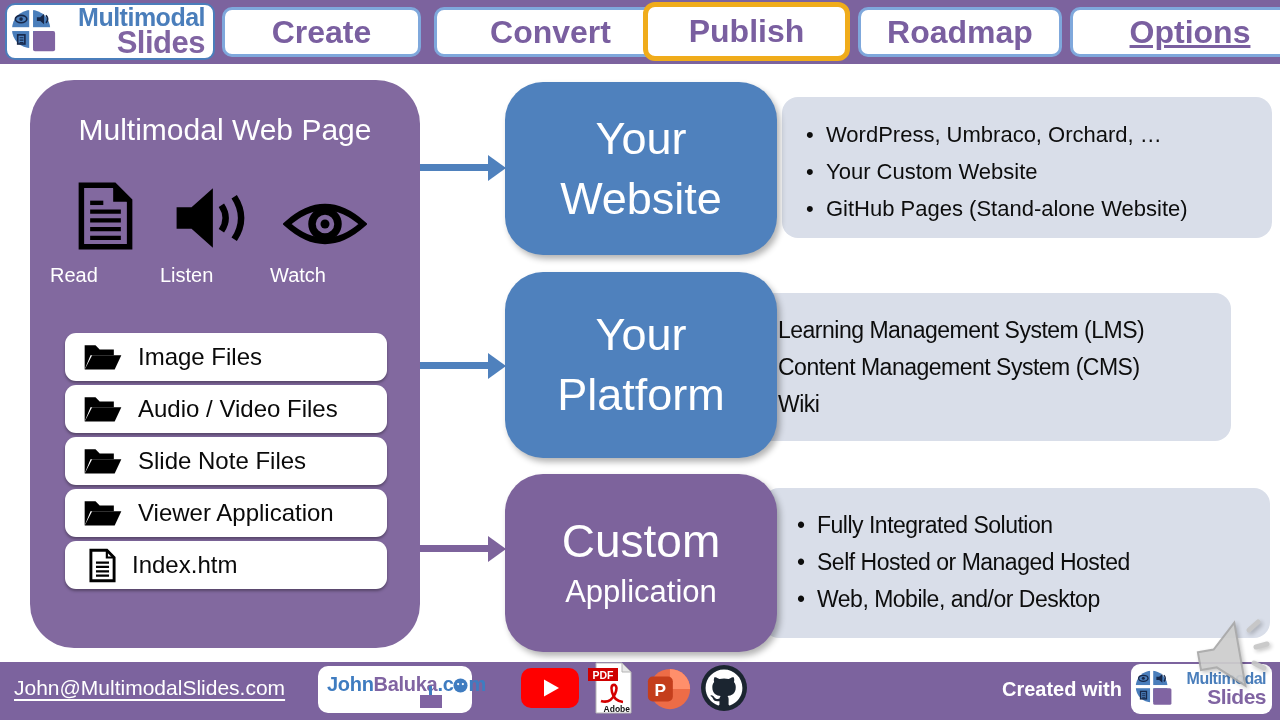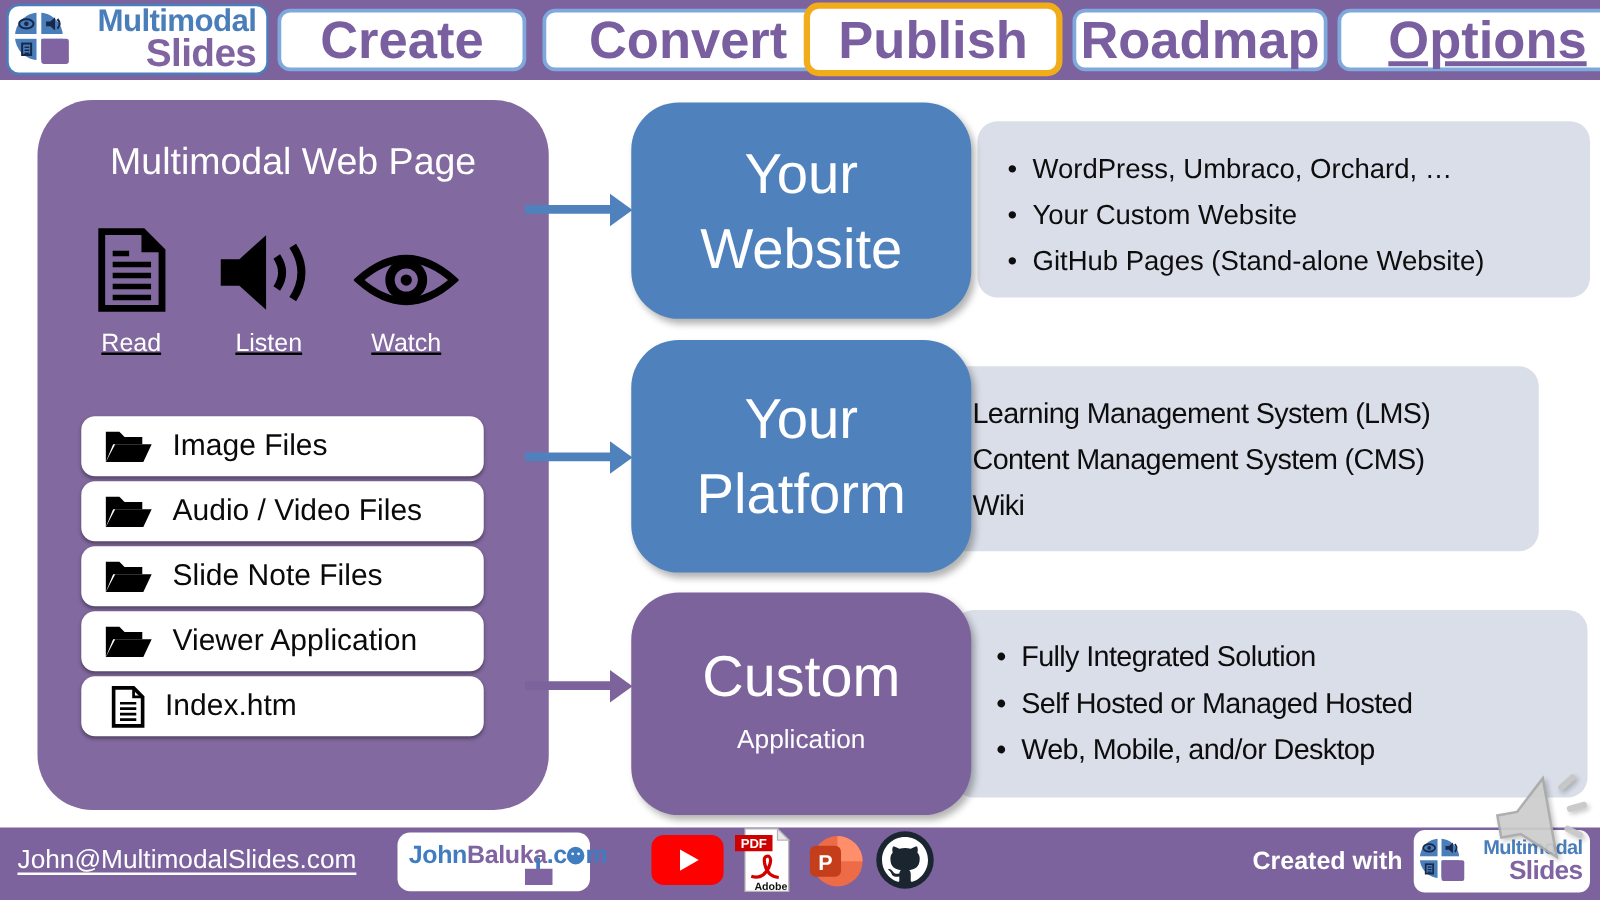--- a/index.html
+++ b/index.html
@@ -7,33 +7,33 @@
          font-family:"Liberation Sans","DejaVu Sans",sans-serif;}
   
   .topbar{position:absolute;left:0;top:0;width:1280px;height:64px;background:var(--bar-purple,#7C639E);}
   .logo-card{position:absolute;left:5px;top:3px;width:210px;height:57px;background:#fff;
              border:2px solid var(--logo-blue,#4A7EBB);border-radius:10px;display:flex;align-items:center;box-sizing:border-box;cursor:pointer;}
   .logo-mark{margin-left:4px;}
   .logo-text{flex:1;text-align:right;margin-right:8px;line-height:0.92;}
   .logo-line1{font-size:25px;font-weight:bold;color:var(--logo-blue,#4A7EBB);letter-spacing:-0.5px;}
   .logo-line2{font-size:31px;font-weight:bold;color:var(--logo-purple,#8064A2);letter-spacing:-0.5px;}
   .navbtn{position:absolute;top:7px;height:50px;background:#fff;border:3px solid #7FA8DC;border-radius:10px;
-          font-family:inherit;font-size:42px;font-weight:bold;color:var(--button-text,#7A5FA0);
+          font-family:inherit;font-size:32px;font-weight:bold;color:var(--button-text,#7A5FA0);
           display:flex;align-items:center;justify-content:center;box-sizing:border-box;cursor:pointer;padding:0;}
   .navbtn.active{top:2px;height:59px;border:5px solid var(--publish-highlight,#F0AC1B);border-radius:12px;}
   .btn-create{left:222px;width:199px;}
   .btn-convert{left:434px;width:233px;}
   .btn-publish{left:643px;width:207px;}
   .btn-roadmap{left:858px;width:204px;}
   .btn-options{left:1070px;width:240px;text-decoration:underline;}
   
   .panel{position:absolute;left:30px;top:80px;width:390px;height:568px;background:var(--panel-purple,#82699F);
-         border-radius:44px;padding-left:19px;}
+         border-radius:44px;}
   .panel-title{position:absolute;top:33px;left:0;width:100%;text-align:center;color:#fff;font-size:30px;}
-  .mode{position:absolute;top:96px;width:110px;display:flex;flex-direction:column;align-items:center;text-decoration:underline;}
+  .mode{position:absolute;top:96px;width:110px;display:flex;flex-direction:column;}
   .mode .micon{height:74px;display:flex;align-items:flex-end;justify-content:center;}
   .mode .mlabel{margin-top:14px;color:#fff;font-size:20px;}
   .mode-read{left:20px;}
   .mode-listen{left:130px;}
   .mode-watch{left:240px;}
   .file-item{position:absolute;left:35px;width:322px;height:48px;background:#fff;border-radius:11px;
              box-shadow:0 2px 3px rgba(0,0,0,0.35);display:flex;align-items:center;padding-left:18px;
              box-sizing:border-box;gap:15px;}
   .file-item .flabel{font-size:24px;color:#0a0a0a;}
   .fi-0{top:253px;} .fi-1{top:305px;} .fi-2{top:357px;} .fi-3{top:409px;} .fi-4{top:461px;}
@@ -48,21 +48,21 @@
   .flowbox{position:absolute;left:505px;width:272px;border-radius:38px;color:#fff;display:flex;
            flex-direction:column;justify-content:center;align-items:center;text-align:center;
            box-shadow:3px 4px 6px rgba(0,0,0,0.3);z-index:2;}
   .flowbox.blue{background:var(--box-blue,#4F81BD);}
   .flowbox.purple{background:var(--box-purple,#7D639C);}
   .fb-0{top:82px;height:173px;}
   .fb-1{top:272px;height:186px;}
   .fb-2{top:474px;height:178px;}
   .fb-0 .t1,.fb-0 .t2,.fb-1 .t1,.fb-1 .t2{font-size:45px;line-height:60px;}
   .fb-2 .t1{font-size:46px;line-height:58px;}
-  .fb-2 .t2{font-size:21px;line-height:44px;}
+  .fb-2 .t2{font-size:31px;line-height:44px;}
   
   .bcard{position:absolute;background:var(--bullet-bg,#D9DEE9);border-radius:16px;z-index:1;}
   .bc-0{left:782px;top:97px;width:490px;height:141px;}
   .bc-1{left:724px;top:293px;width:507px;height:148px;}
   .bc-2{left:763px;top:488px;width:507px;height:150px;}
   .bcard ul{list-style:none;margin:0;padding:19px 8px 0 22px;}
   .bcard li{position:relative;font-size:22px;line-height:37px;color:#0d0d0d;padding-left:22px;}
   .bcard li::before{content:"\2022";position:absolute;left:2px;}
   .bc-1 li,.bc-2 li{font-size:23px;letter-spacing:-0.5px;}
   .bc-1 ul,.bc-2 ul{padding-left:32px;}

